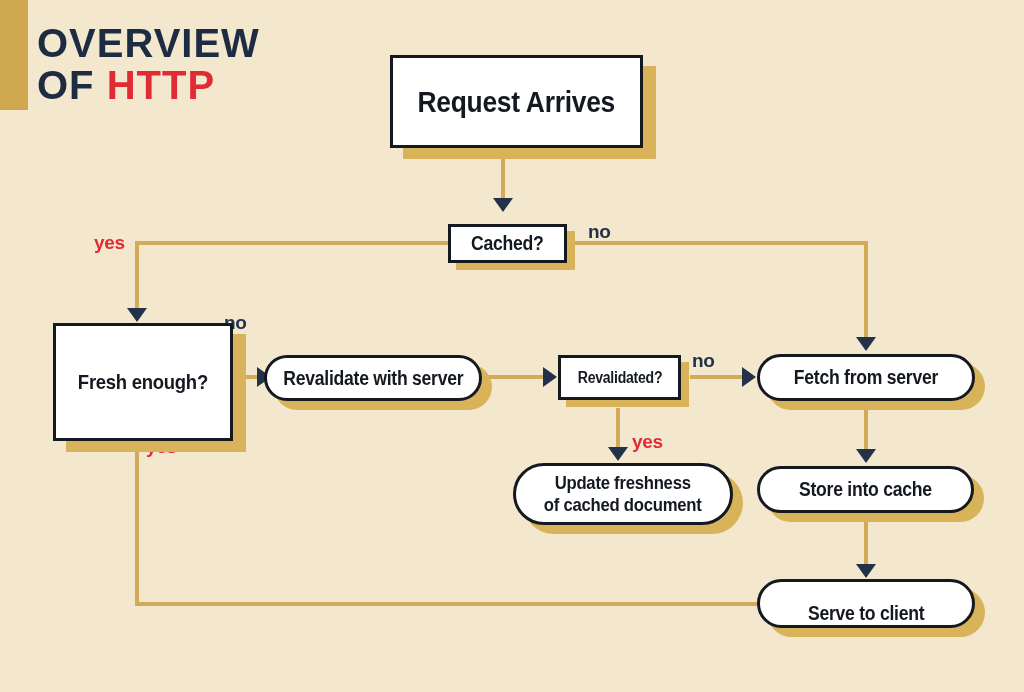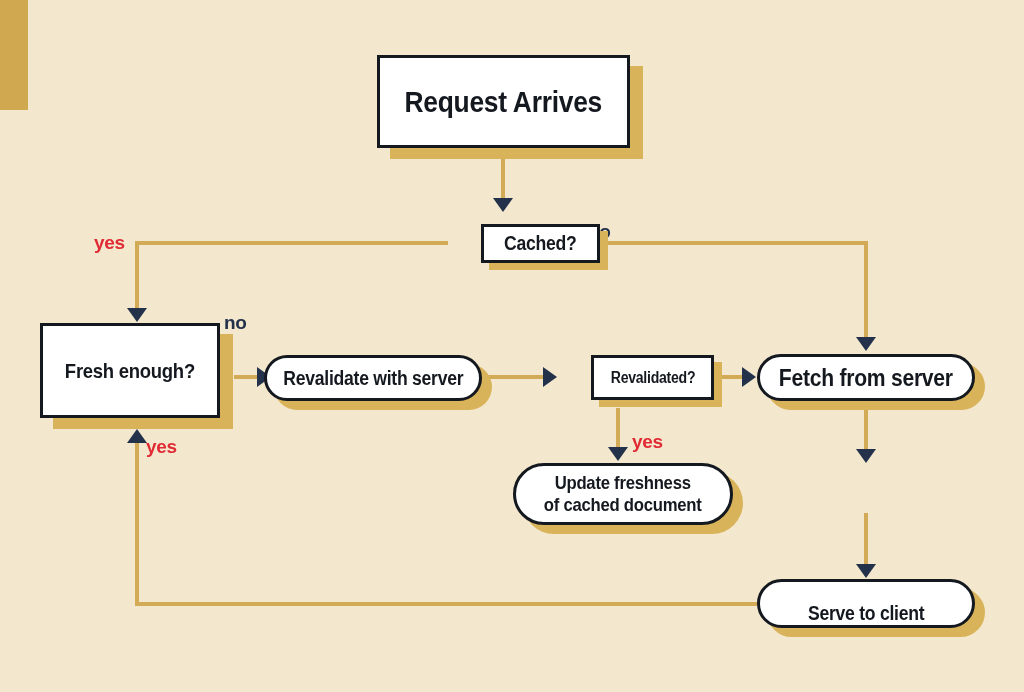--- a/index.html
+++ b/index.html
@@ -22,43 +22,47 @@
   .gold-bar{position:absolute;left:0;top:0;width:28px;height:110px;background:var(--gold-bar);}
   .title{position:absolute;left:37px;top:22px;font-weight:900;font-size:40px;line-height:1.06;letter-spacing:1px;color:var(--title-navy);}
   .title .red{color:var(--red);}
   
   .node{
     position:absolute;background:#ffffff;border:3px solid var(--ink);
     display:flex;align-items:center;justify-content:center;
     color:var(--ink);font-weight:bold;box-sizing:border-box;text-align:center;
   }
   .pill{border-radius:999px;}
-  .sh-lg{box-shadow:13px 11px 0 var(--shadow);}
+  .sh-lg{box-shadow:13px 11px 0 var(--shadow);margin-left:13px;}
   .sh-md{box-shadow:10px 9px 0 var(--shadow);}
-  .sh-sm{box-shadow:8px 7px 0 var(--shadow);margin-left:33px;}
+  .sh-sm{box-shadow:8px 7px 0 var(--shadow);}
   .txt{display:inline-block;transform:scaleX(0.88);white-space:nowrap;letter-spacing:-0.3px;}
   .txt.multiline{white-space:pre-line;line-height:1.18;}
   
   .hline{position:absolute;height:4px;background:var(--gold);}
   .vline{position:absolute;width:4px;background:var(--gold);}
   .ah{position:absolute;width:0;height:0;}
   .ah-down{border-left:10px solid transparent;border-right:10px solid transparent;border-top:14px solid var(--navy);}
   .ah-up{border-left:10px solid transparent;border-right:10px solid transparent;border-bottom:14px solid var(--navy);}
   .ah-right{border-top:10px solid transparent;border-bottom:10px solid transparent;border-left:14px solid var(--navy);}
   
   .elabel{position:absolute;font-weight:bold;font-size:19px;letter-spacing:-0.3px;}
   .elabel.no{color:var(--navy);}
   .elabel.yes{color:var(--red);}
 </style>
 </head>
 <body>
 
 <div id="stage">
 
   <div class="gold-bar"></div>
+  <div class="title">
+    <div>OVERVIEW</div>
+    <div><span>OF</span> <span class="red">HTTP</span></div>
+  </div>
 
   <div class="vline" style="left:501px;top:150px;height:48px;"></div>
   <div class="ah ah-down" style="left:493px;top:198px;"></div>
 
   <div class="hline" style="left:135px;top:241px;width:313px;"></div>
   <div class="vline" style="left:135px;top:241px;height:68px;"></div>
   <div class="ah ah-down" style="left:127px;top:308px;"></div>
   <div class="elabel yes" style="left:94px;top:232px;">yes</div>
 
   <div class="hline" style="left:567px;top:241px;width:301px;"></div>
@@ -93,39 +97,42 @@
   <div class="elabel yes" style="left:146px;top:436px;">yes</div>
 
   <div class="node sh-lg" style="left:377px;top:55px;width:253px;height:93px;font-size:30px;">
     <span class="txt">Request Arrives</span>
   </div>
 
   <div class="node sh-sm" style="left:448px;top:224px;width:119px;height:39px;font-size:20px;">
     <span class="txt">Cached?</span>
   </div>
 
-  <div class="node sh-lg" style="left:40px;top:323px;width:180px;height:95px;font-size:21px;">
+  <div class="node sh-lg" style="left:40px;top:323px;width:180px;height:118px;font-size:21px;">
     <span class="txt">Fresh enough?</span>
   </div>
 
   <div class="node pill sh-md" style="left:264px;top:355px;width:218px;height:46px;font-size:20px;">
     <span class="txt">Revalidate with server</span>
   </div>
 
   <div class="node sh-sm" style="left:558px;top:355px;width:123px;height:45px;font-size:16px;">
     <span class="txt">Revalidated?</span>
   </div>
 
-  <div class="node pill sh-md" style="left:757px;top:354px;width:218px;height:47px;font-size:24px;">
+  <div class="node pill sh-md" style="left:757px;top:354px;width:218px;height:47px;font-size:20px;">
     <span class="txt">Fetch from server</span>
   </div>
 
   <div class="node pill sh-md" style="left:513px;top:463px;width:220px;height:62px;font-size:19px;">
     <span class="txt multiline">Update freshness
 of cached document</span>
   </div>
 
+  <div class="node pill sh-md" style="left:757px;top:466px;width:217px;height:47px;font-size:20px;">
+    <span class="txt">Store into cache</span>
+  </div>
 
   <div class="node pill sh-md" style="left:757px;top:579px;width:218px;height:49px;font-size:20px;align-items:flex-end;">
     <span class="txt">Serve to client</span>
   </div>
 
 </div>
 
 </body></html>

